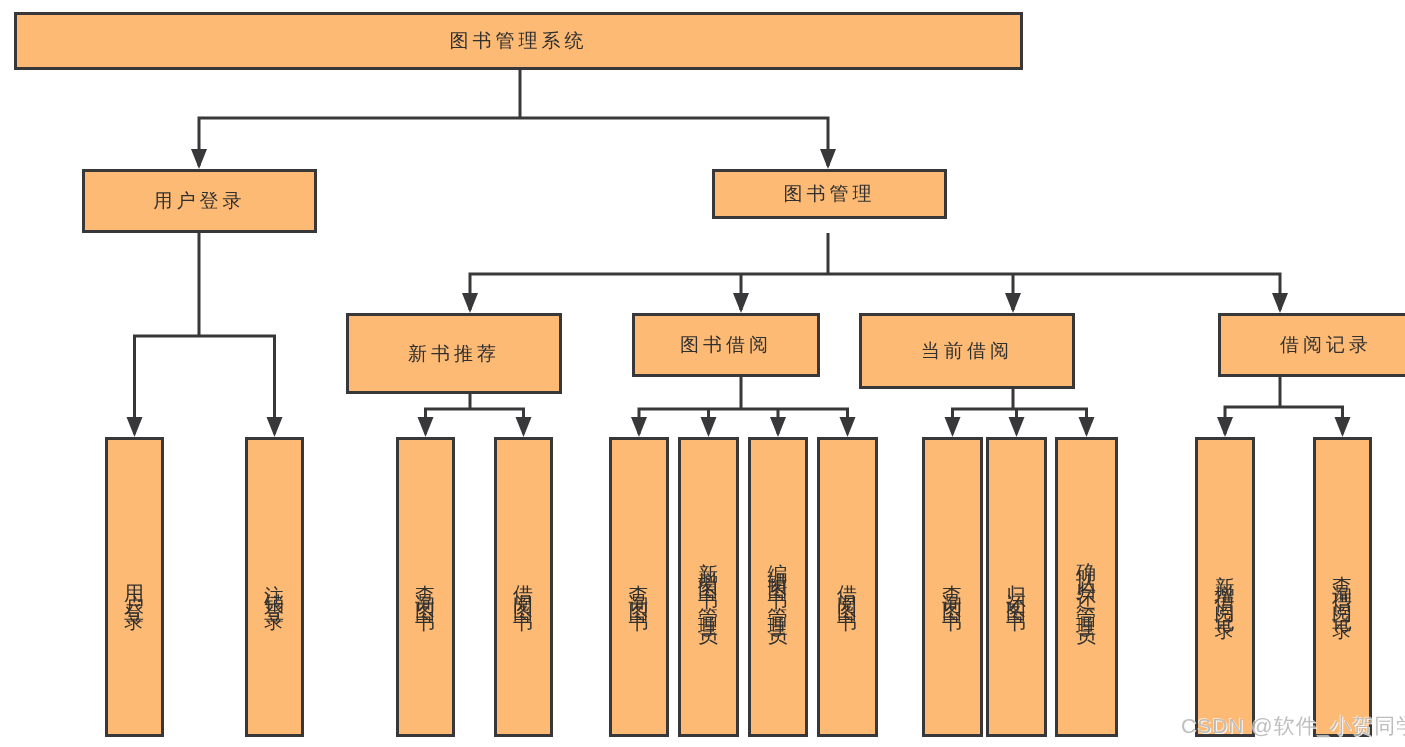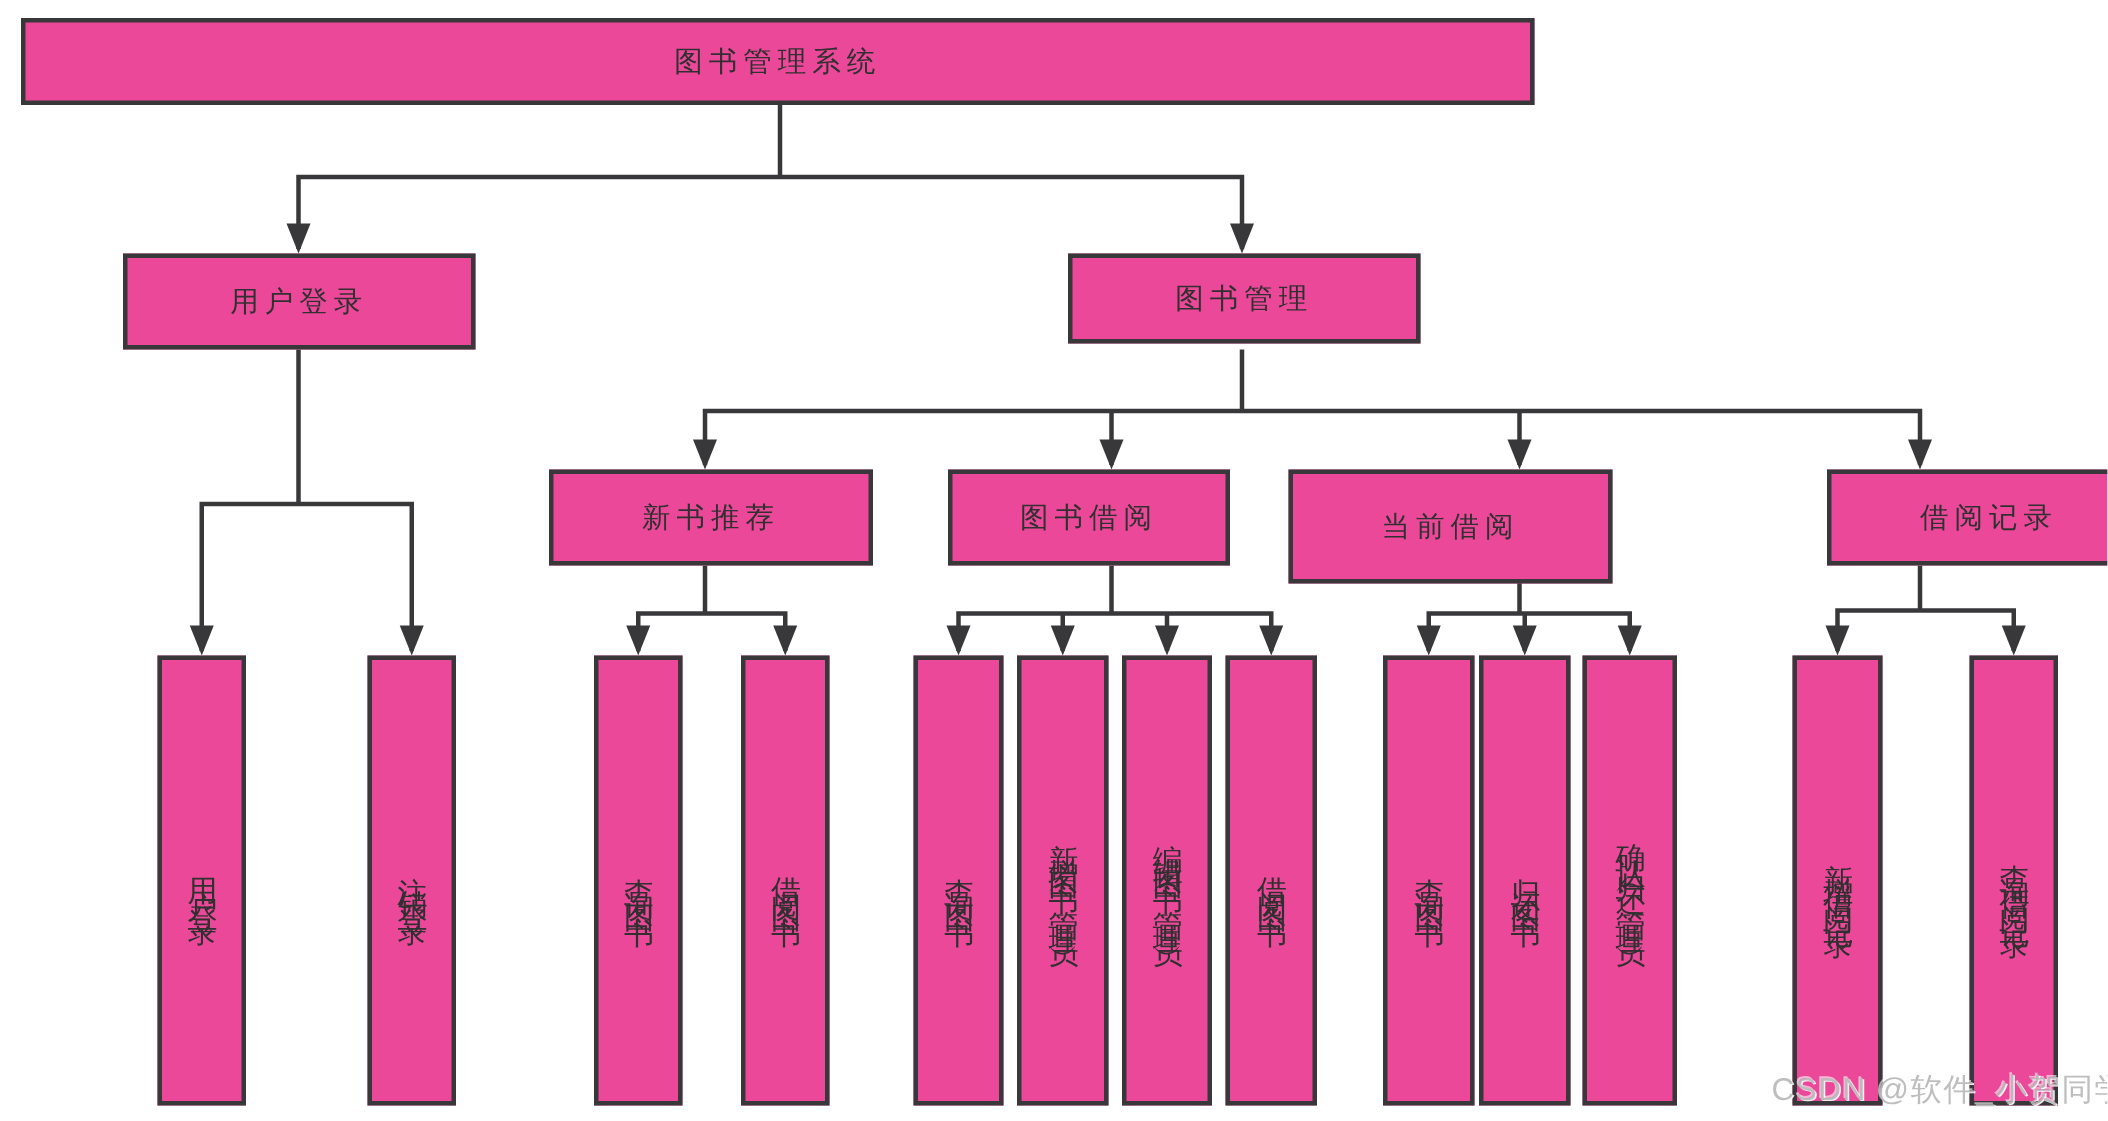--- a/index.html
+++ b/index.html
@@ -14,21 +14,21 @@
     background:var(--bg);
     font-family:"Liberation Sans","DejaVu Sans",sans-serif;
     overflow:hidden;
   }
   .wires{position:absolute;left:0;top:0;z-index:1;}
   .wires path{stroke:var(--line);stroke-width:3;fill:none;}
   .wires polygon{fill:var(--line);stroke:none;}
   .box{
     position:absolute;box-sizing:border-box;
     border:3px solid var(--line);
-    background:#ec4899;
+    background:#fdba74;
     display:flex;align-items:center;justify-content:center;
     z-index:2;
   }
   .hlbl{
     font-size:19px;letter-spacing:4px;color:var(--text);
     white-space:nowrap;
   }
   .vlbl{
     writing-mode:vertical-rl;text-orientation:mixed;
     font-size:20px;letter-spacing:9px;line-height:1;
@@ -83,25 +83,25 @@
     <polygon points="1334.5,417 1350.5,417 1342.5,437"></polygon>
   </svg>
 
   <div class="box" style="left:14px;top:12px;width:1009px;height:58px">
     <span class="hlbl">图书管理系统</span>
   </div>
 
   <div class="box" style="left:82px;top:169px;width:235px;height:64px">
     <span class="hlbl">用户登录</span>
   </div>
-  <div class="box" style="left:712px;top:169px;width:235px;height:60px">
+  <div class="box" style="left:712px;top:169px;width:235px;height:50px">
     <span class="hlbl">图书管理</span>
   </div>
 
-  <div class="box" style="left:366px;top:313px;width:216px;height:64px">
+  <div class="box" style="left:346px;top:313px;width:216px;height:81px">
     <span class="hlbl">新书推荐</span>
   </div>
   <div class="box" style="left:632px;top:313px;width:188px;height:64px">
     <span class="hlbl">图书借阅</span>
   </div>
   <div class="box" style="left:859px;top:313px;width:216px;height:76px">
     <span class="hlbl">当前借阅</span>
   </div>
   <div class="box" style="left:1218px;top:313px;width:216px;height:64px">
     <span class="hlbl">借阅记录</span>

